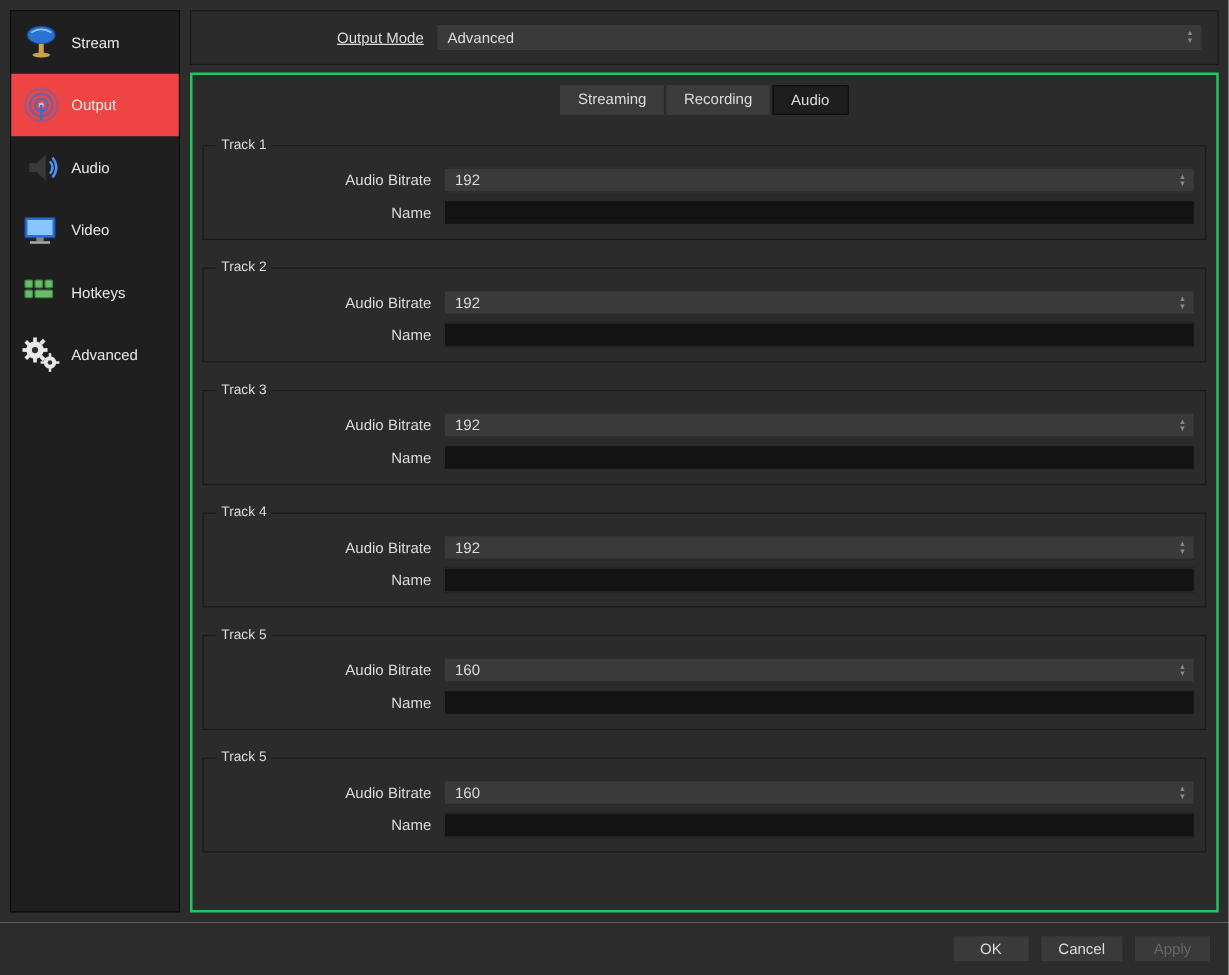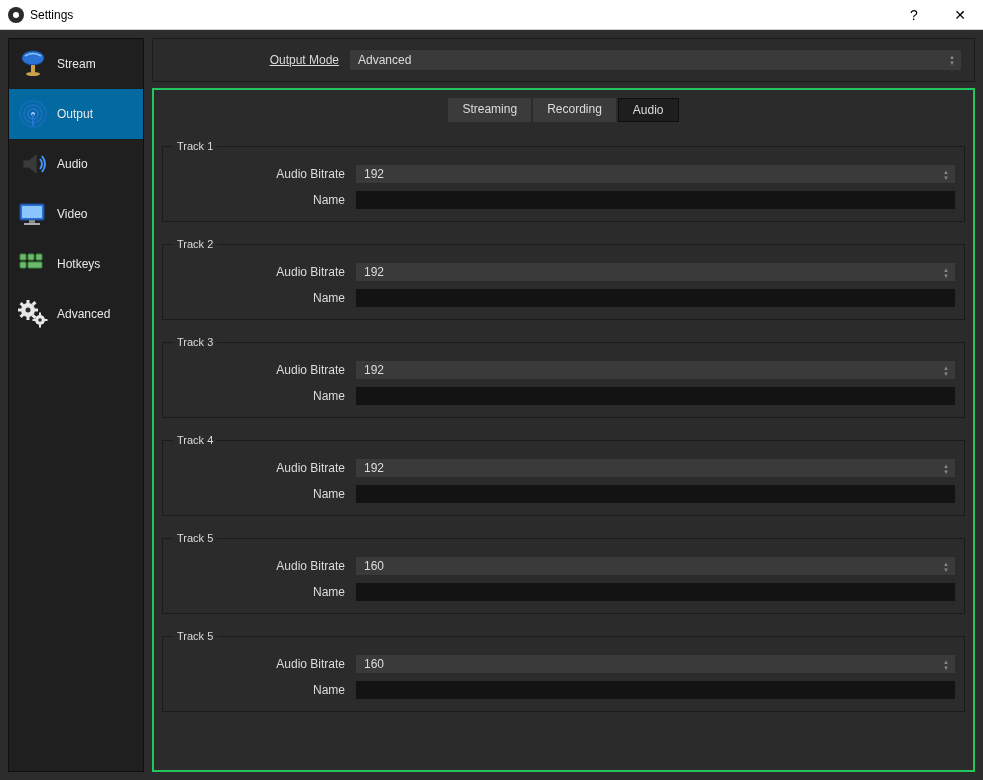--- a/index.html
+++ b/index.html
@@ -84,21 +84,21 @@
     .sidebar-item {
       height: 50px;
       display: flex;
       align-items: center;
       padding: 0 8px;
       gap: 8px;
       color: #e8e8e8;
       cursor: pointer;
     }
     .sidebar-item.selected {
-      background: #0369a1;
+      background: #ef4444;
     }
     .sidebar-icon {
       width: 32px;
       height: 32px;
       display: flex;
       align-items: center;
       justify-content: center;
       flex-shrink: 0;
     }
     .sidebar-icon svg {
@@ -251,28 +251,20 @@
     }
     .footer-btn.disabled {
       color: #666;
       cursor: default;
     }
   </style>
 </head>
 <body>
 
 <div class="window">
-  <div class="titlebar">
-    <div class="titlebar-icon"></div>
-    <div class="titlebar-title">Settings</div>
-    <div class="titlebar-buttons">
-      <div class="titlebar-btn">?</div>
-      <div class="titlebar-btn">✕</div>
-    </div>
-  </div>
 
   <div class="content">
     <div class="sidebar">
 
 
       <div class="sidebar-item">
         <div class="sidebar-icon">
           <svg viewBox="0 0 32 32">
             <ellipse cx="16" cy="10" rx="11" ry="7" fill="#2a72d4" stroke="#1a4a9e"></ellipse>
             <path d="M8 8 Q16 3 24 8" stroke="#8cc4ff" stroke-width="1.5" fill="none"></path>
@@ -460,13 +452,18 @@
               <div class="field-row">
                 <div class="field-label">Name</div>
                 <input class="field-input" value="" style="">
               </div>
             </div>
           </div>
       </div>
     </div>
   </div>
 
+  <div class="footer">
+    <div class="footer-btn">OK</div>
+    <div class="footer-btn">Cancel</div>
+    <div class="footer-btn disabled">Apply</div>
+  </div>
 </div>
 
 </body></html>

